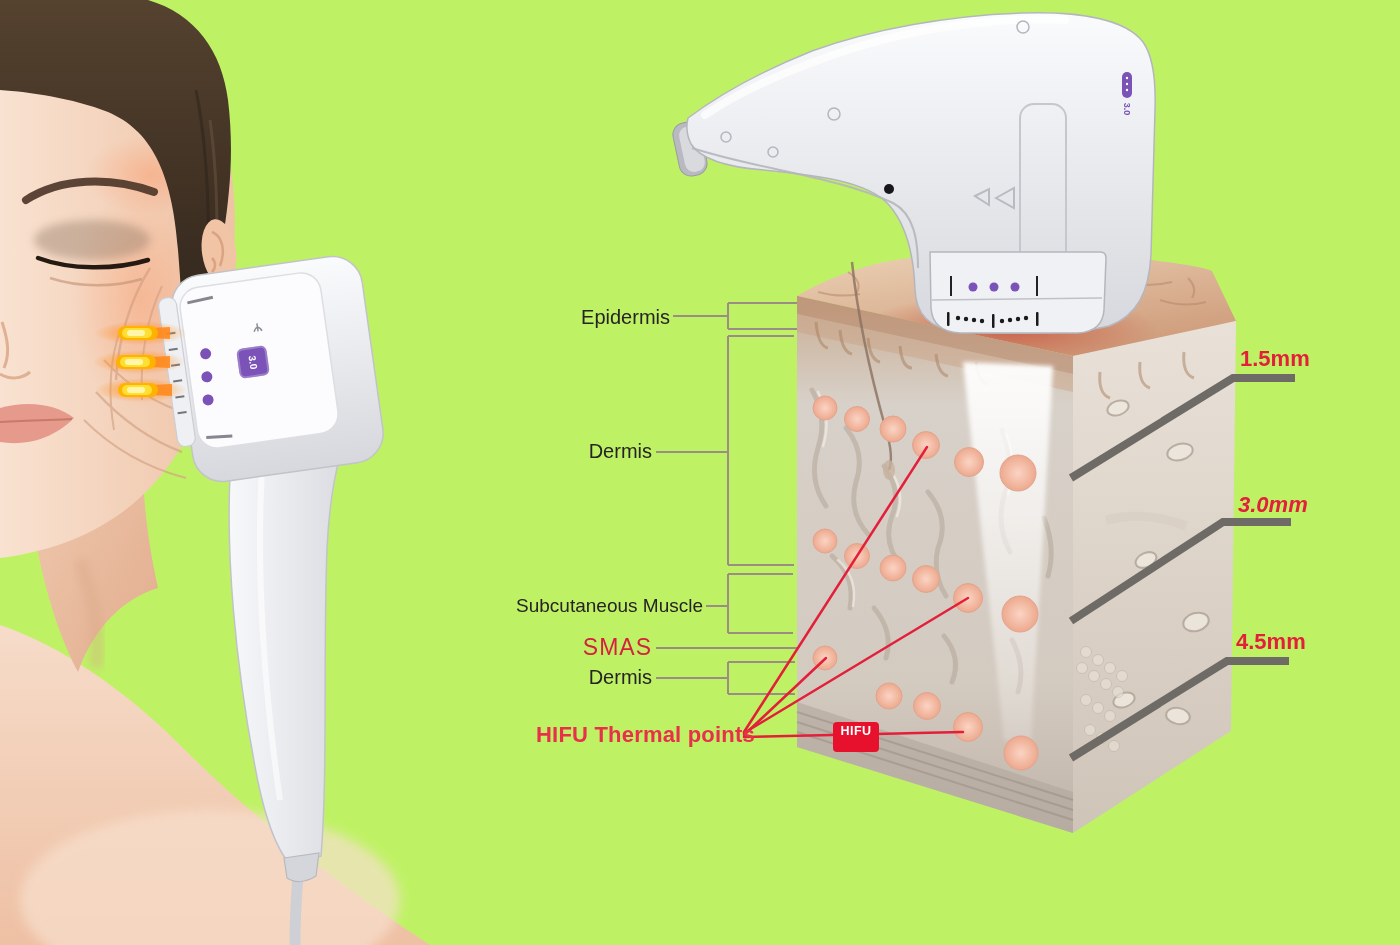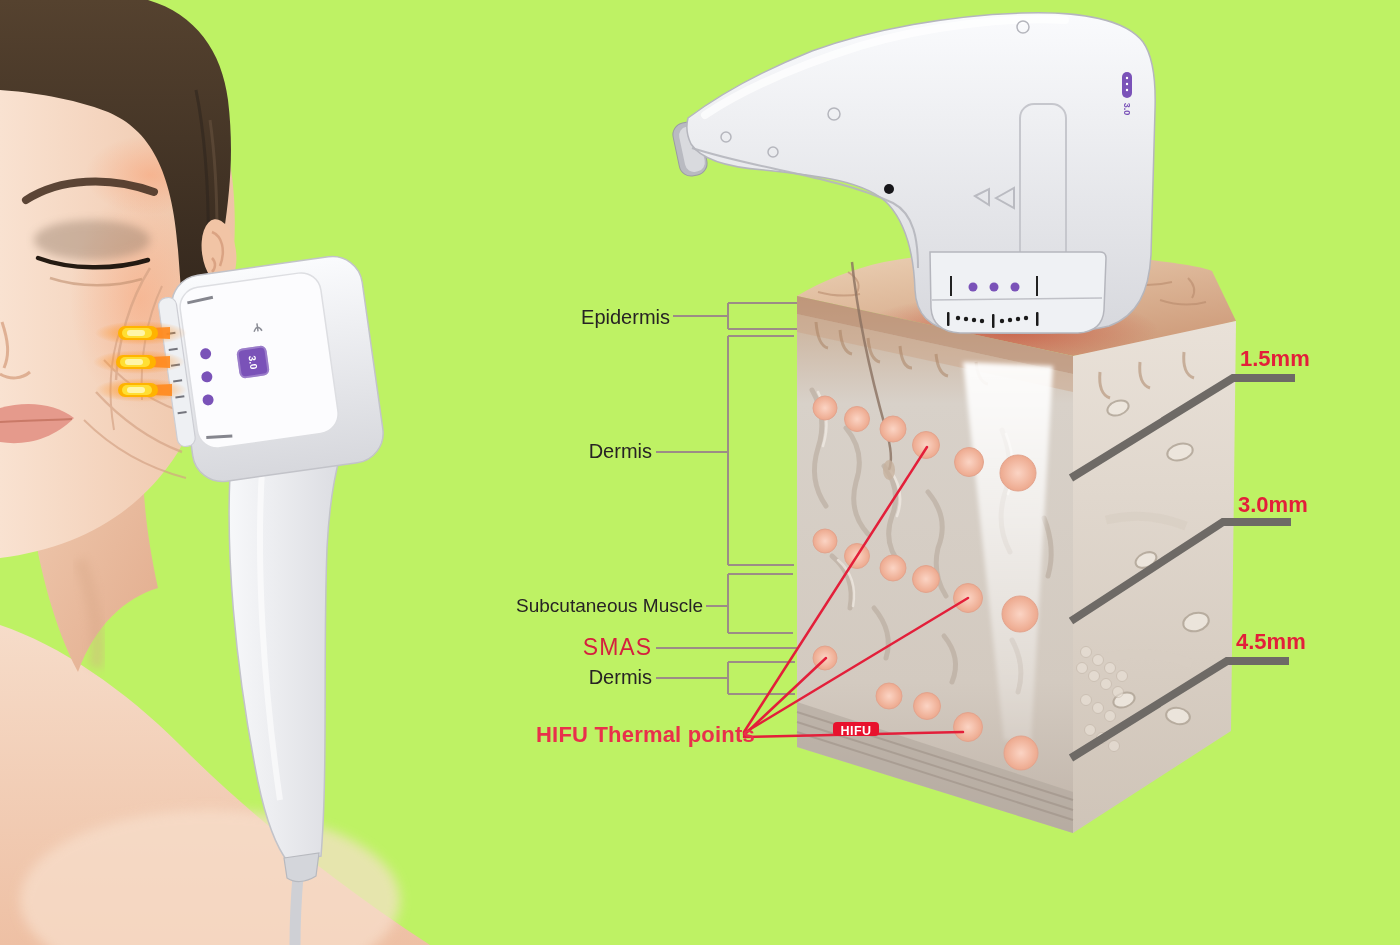--- a/index.html
+++ b/index.html
@@ -5,21 +5,21 @@
   html,body{margin:0;padding:0;background:#fff;}
   #stage{position:relative;width:1400px;height:945px;background:#bef264;overflow:hidden;
          font-family:"Liberation Sans",sans-serif;}
   #art{position:absolute;left:0;top:0;}
   .overlay{position:absolute;white-space:nowrap;}
   .layer-label{font-size:20px;color:var(--label_black);text-align:right;line-height:1.2;}
   .layer-label.small{font-size:19px;}
   .smas-label{font-size:23px;color:var(--smas_red);letter-spacing:1px;text-align:right;line-height:1.15;}
   .thermal-label{font-size:22px;font-weight:700;color:var(--thermal_label_red);letter-spacing:.2px;}
   .depth-label{font-size:22px;font-weight:700;color:var(--accent_red);}
-  .hifu-badge{width:46px;height:14px;background:var(--badge_red);border-radius:4px;
+  .hifu-badge{width:46px;height:30px;background:var(--badge_red);border-radius:4px;
       color:#fff;font-size:12.5px;font-weight:700;text-align:center;line-height:19px;letter-spacing:.5px;}
   .caption{font-size:21.5px;line-height:32px;color:var(--label_black);font-weight:500;}
   .device-screen{width:30px;height:30px;background:var(--device_purple);border-radius:6px;
       display:flex;align-items:center;justify-content:center;transform:rotate(-8deg);
       box-shadow:inset 0 0 0 2px rgba(255,255,255,.25);}
   .device-screen span{display:block;transform:rotate(90deg);color:#fff;font-size:10px;font-weight:700;}
   .side-label{font-size:9px;font-weight:700;color:var(--device_purple);transform:rotate(90deg);
       width:22px;text-align:center;}
   .red-line{stroke:var(--accent_red);stroke-width:2.5;fill:none;stroke-linecap:round;}
   .depth-bar{stroke:var(--depth_bar_gray);stroke-width:8;fill:none;}
@@ -370,21 +370,21 @@
 <div class="overlay layer-label" style="left:470px;top:305px;width:200px;">Epidermis</div>
 <div class="overlay layer-label" style="left:470px;top:439px;width:182px;">Dermis</div>
 <div class="overlay layer-label small" style="left:470px;top:595px;width:233px;">Subcutaneous Muscle</div>
 <div class="overlay smas-label" style="left:470px;top:634px;width:182px;">SMAS</div>
 <div class="overlay layer-label" style="left:470px;top:665px;width:182px;">Dermis</div>
 
 <div class="overlay thermal-label" style="left:536px;top:722px;">HIFU Thermal points</div>
 <div class="overlay hifu-badge" style="left:833px;top:722px;">HIFU</div>
 
 <div class="overlay depth-label" style="left:1240px;top:346px;">1.5mm</div>
-<div class="overlay depth-label" style="left:1238px;top:492px;">3.0mm</div>
+<div class="overlay depth-label" style="left:1238px;top:492px;font-style:italic;">3.0mm</div>
 <div class="overlay depth-label" style="left:1236px;top:629px;">4.5mm</div>
 
 
 <div class="overlay device-screen" style="left:238px;top:347px;">
   <span>3.0</span>
 </div>
 <div class="overlay side-label" style="left:1116px;top:104px;">3.0</div>
 
 </div>
 

